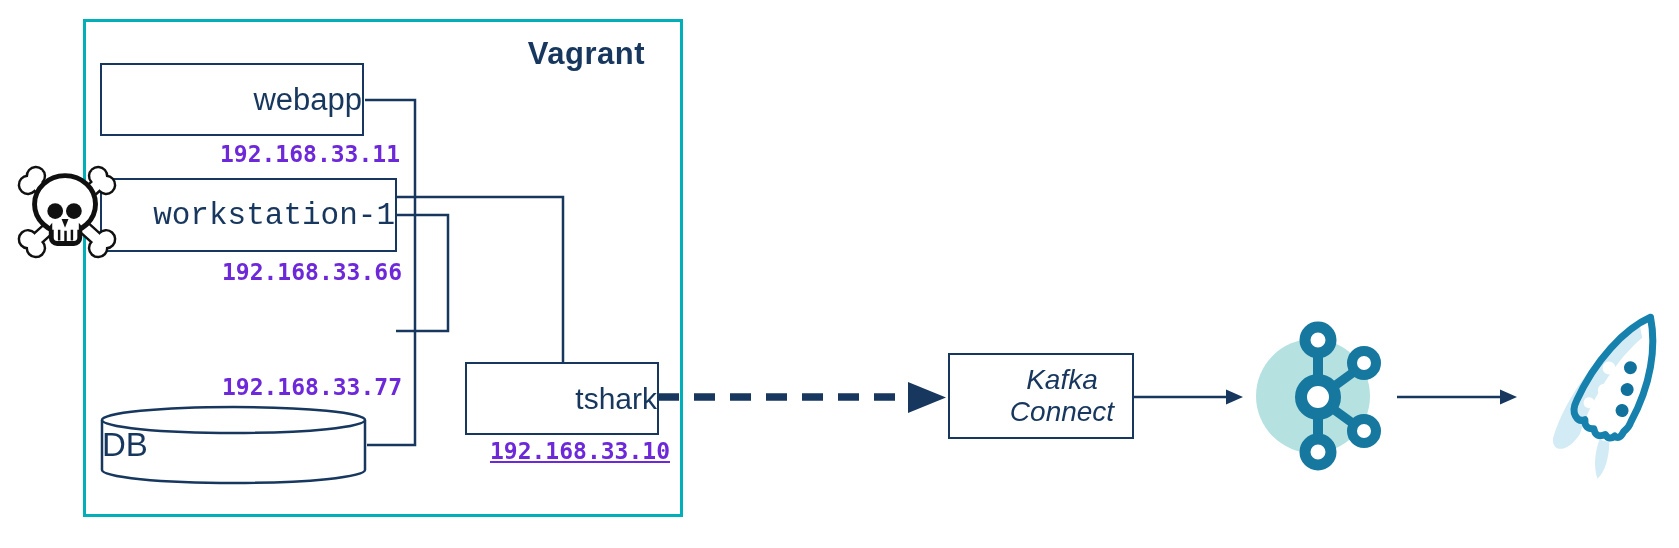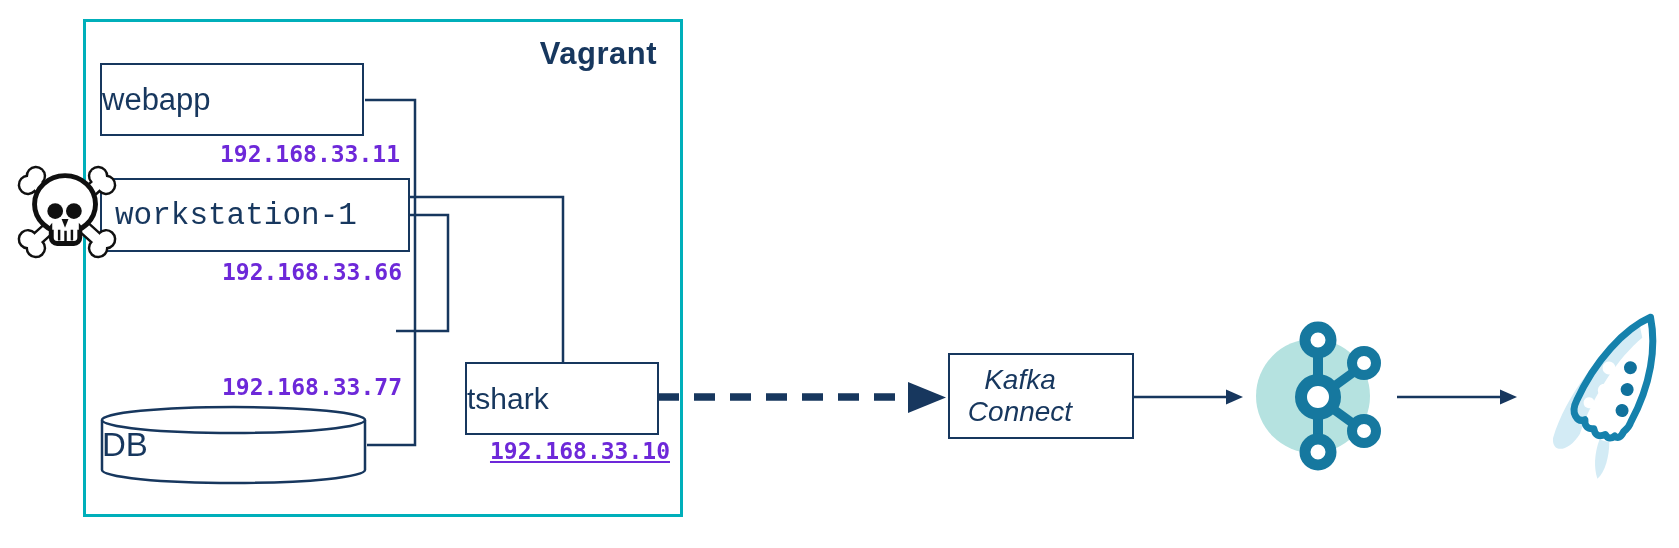--- a/index.html
+++ b/index.html
@@ -2,26 +2,26 @@
 <html><head>
 <meta charset="utf-8">
 <style>
   html,body{margin:0;padding:0;background:#ffffff;}
   #canvas{position:relative;width:1679px;height:548px;background:#ffffff;overflow:hidden;
           font-family:"Liberation Sans",sans-serif;}
   .abs{position:absolute;}
   #lines-svg{position:absolute;left:0;top:0;width:1679px;height:548px;z-index:1;}
   #vagrant-box{left:83px;top:19px;width:594px;height:492px;border:3.5px solid #00AFBA;
                background:transparent;z-index:2;}
-  #vagrant-title{left:400px;top:36px;width:257px;text-align:right;font-size:31px;
+  #vagrant-title{left:388px;top:36px;width:257px;text-align:right;font-size:31px;
                  font-weight:bold;color:#17375E;z-index:3;letter-spacing:0.5px;}
-  .node{position:absolute;display:flex;align-items:center;justify-content:flex-start;
+  .node{position:absolute;display:flex;align-items:center;justify-content:flex-end;
         border:2.5px solid #17375E;background:#ffffff;color:#17375E;z-index:3;}
   #node-webapp{left:100px;top:63px;width:260px;height:69px;font-size:31px;}
-  #node-ws1{left:100px;top:178px;width:293px;height:70px;padding-left:13px;}
+  #node-ws1{left:100px;top:178px;width:293px;height:70px;}
   #node-ws2{left:101px;top:294px;width:293px;height:69px;border-color:#8FA3A4;}
   .monolabel{font-family:"Liberation Mono",monospace;font-size:31px;color:#17375E;}
   #node-tshark{left:465px;top:362px;width:190px;height:69px;font-size:30px;}
   #node-kconnect{left:948px;top:353px;width:182px;height:82px;font-size:28px;}
   #node-kconnect .wrap{width:140px;text-align:center;line-height:1.15;font-style:italic;}
   #db-label{left:102px;top:426px;width:263px;text-align:left;font-size:33px;
             color:#17375E;z-index:3;}
   .ip{position:absolute;font-family:"DejaVu Sans Mono",monospace;font-weight:bold;
       font-size:23px;color:#6d28d9;text-align:right;z-index:3;white-space:nowrap;}
   #ip-webapp{left:150px;top:141px;width:250px;}

